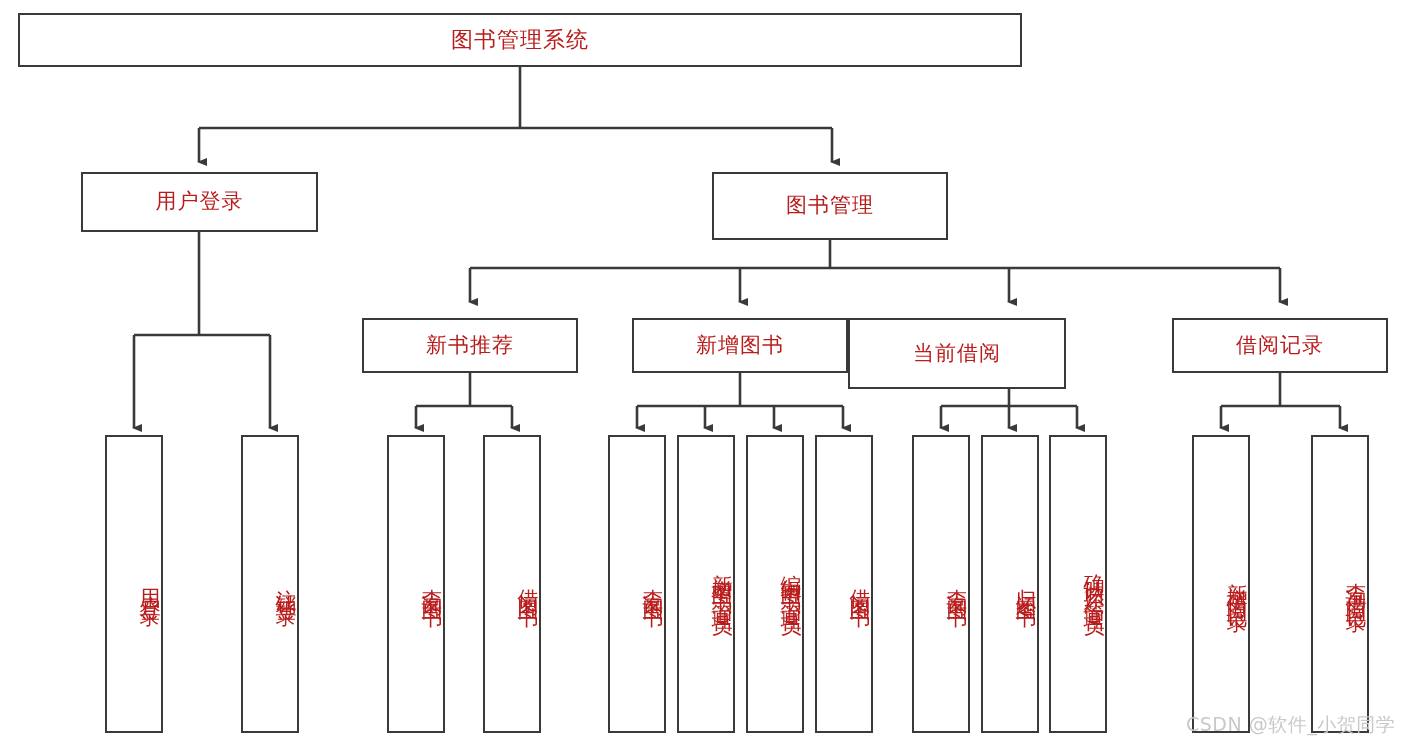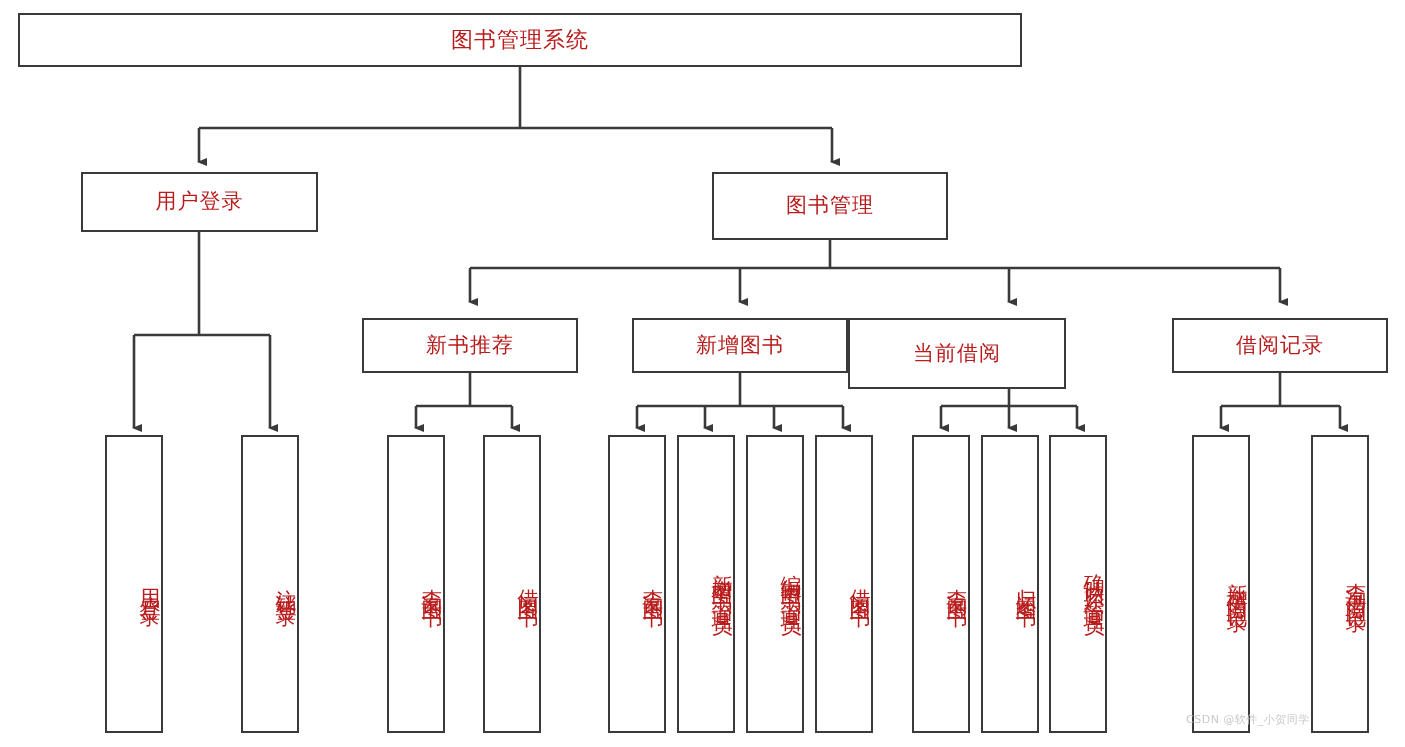--- a/index.html
+++ b/index.html
@@ -55,21 +55,21 @@
     justify-content: center;
     white-space: nowrap;
   }
   .node.v.tall {
     align-items: flex-start;
   }
   .watermark {
     position: absolute;
     left: 1186px;
     top: 712px;
-    font-size: 11px;
+    font-size: 19px;
     color: #c9c9c9;
     letter-spacing: 0.5px;
     white-space: nowrap;
     font-family: "DejaVu Sans", "Liberation Sans", sans-serif;
   }
 </style>
 </head>
 <body>
 
 <div id="canvas">

